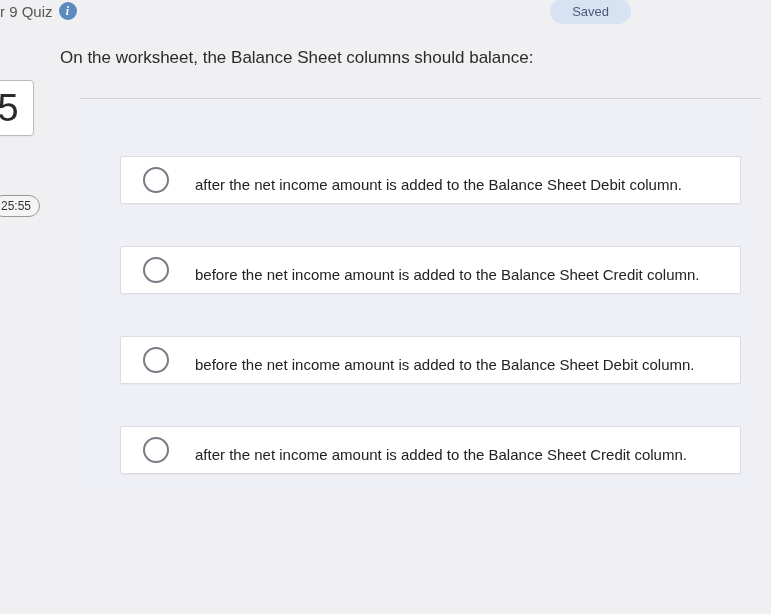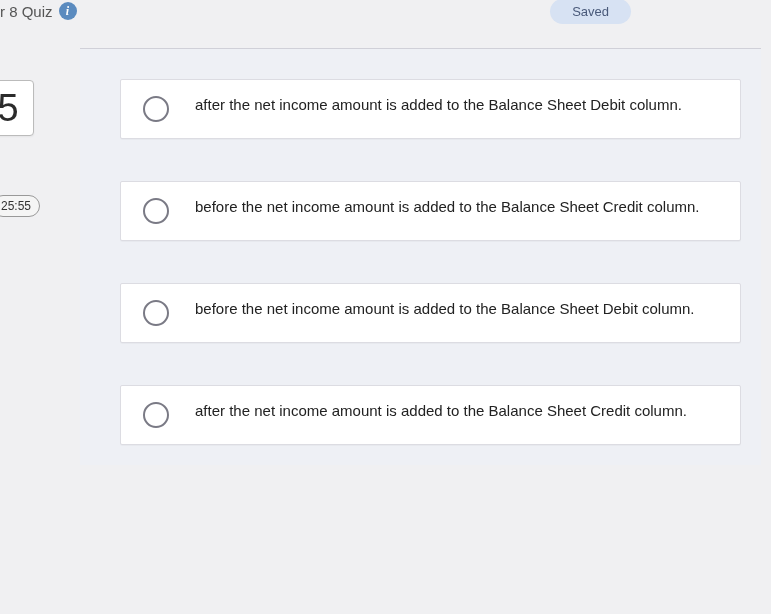--- a/index.html
+++ b/index.html
@@ -103,60 +103,62 @@
       padding: 16px 28px;
       font-size: 15px;
       color: #444;
       border-bottom: 1px solid #c9c9d2;
     }
     .options-wrap {
       padding: 30px 20px 10px 40px;
     }
     .option-row {
       display: flex;
-      align-items: flex-start;
+      align-items: flex-end;
       gap: 26px;
       background: #fff;
       border: 1px solid #dcdce2;
       border-radius: 2px;
-      padding: 16px 22px;
+      padding: 10px 22px;
       margin-bottom: 42px;
       box-shadow: 0 1px 1px rgba(0,0,0,0.03);
+      margin-top: 27px;
     }
     .option-row:last-child { margin-bottom: 10px; }
     .radio-circle {
       width: 26px;
       height: 26px;
       min-width: 26px;
       border: 2px solid #7a7a85;
       border-radius: 50%;
       background: #fff;
     }
     .option-text {
       font-size: 15px;
       color: #222;
     }
   </style>
 </head>
 <body>
 
 <div class="topbar">
   <div class="quiz-title">
-    <span>r 8 Quiz</span>
+    <span>r 9 Quiz</span>
     <span class="info-badge">i</span>
   </div>
   <div class="saved-pill">Saved</div>
 </div>
 
 <div class="left-col">
   <div class="qnum-box">5</div>
   <div class="timer-pill">25:55</div>
 </div>
 
 <div class="question-area">
+  <div class="question-text">On the worksheet, the Balance Sheet columns should balance:</div>
 
   <div class="choice-block">
 
     <div class="options-wrap">
 
       <label class="option-row">
         <span class="radio-circle"></span>
         <span class="option-text">after the net income amount is added to the Balance Sheet Debit column.</span>
       </label>
 

